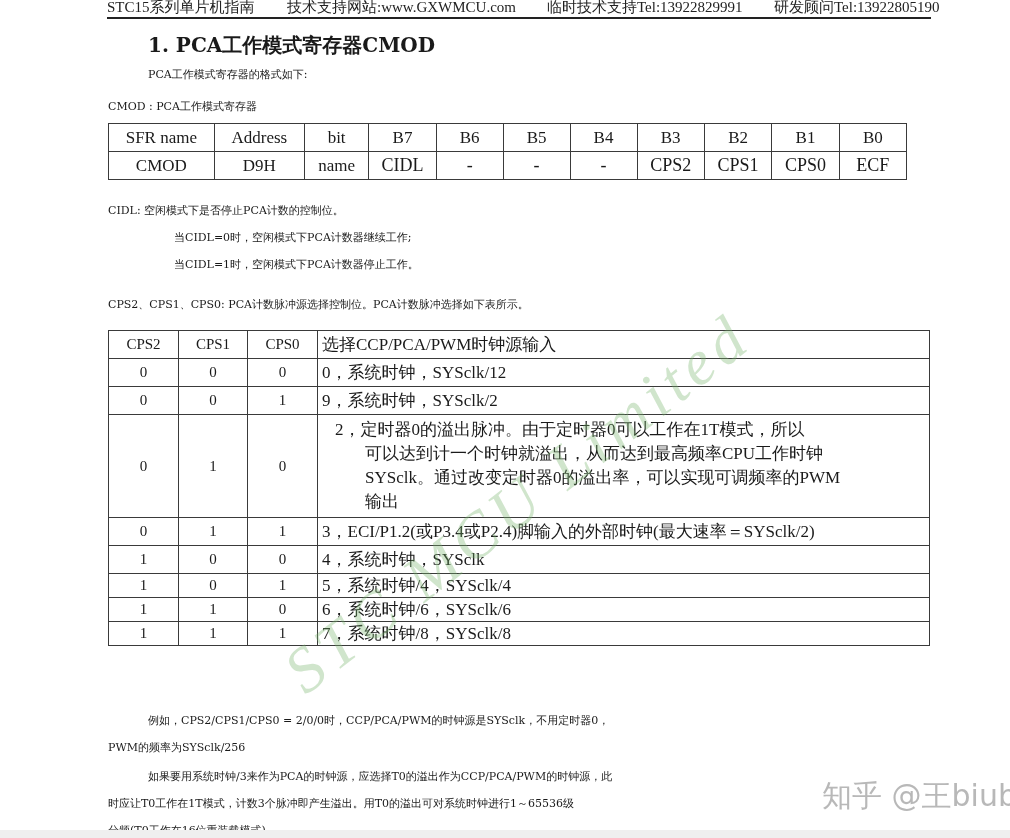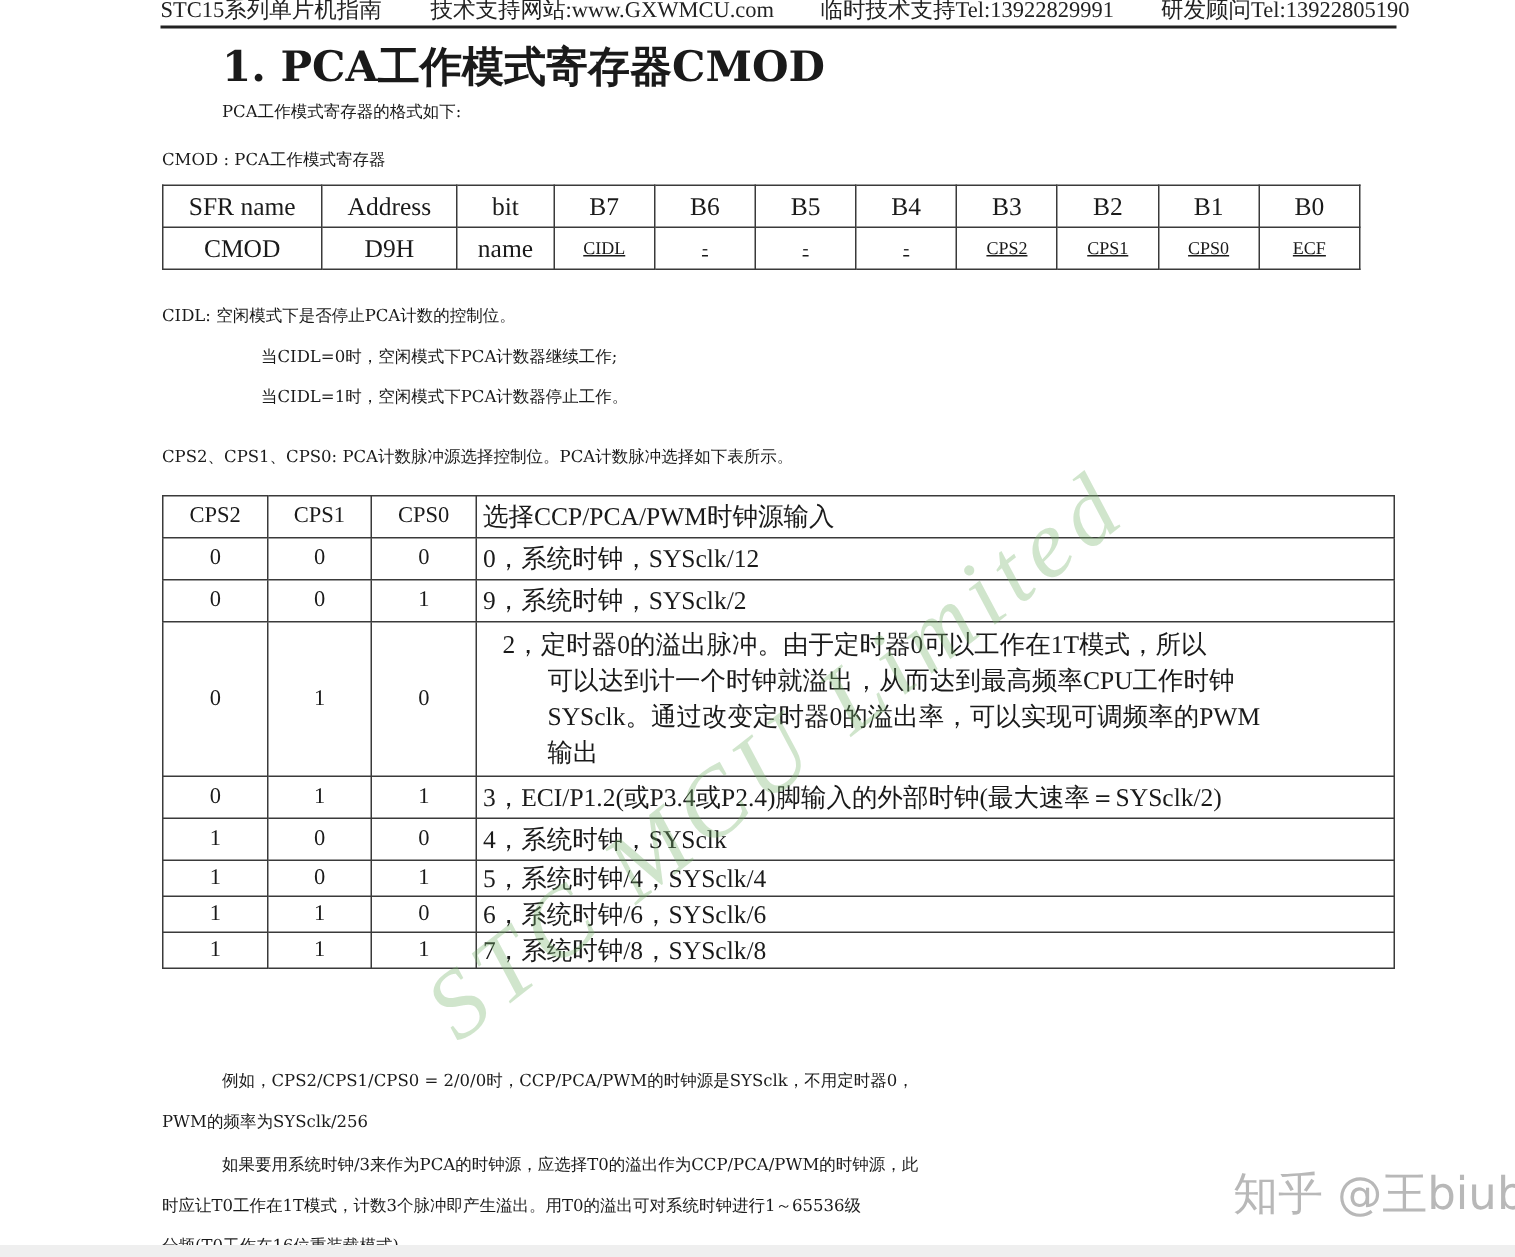--- a/index.html
+++ b/index.html
@@ -11,32 +11,32 @@
   .header {
     position: absolute; left: 107px; top: 0; width: 824px; height: 16px;
     font-size: 15px; line-height: 14px; color: #222;
     font-family: "Liberation Serif", "DejaVu Serif", serif;
   }
   .header span { position: absolute; top: 0; white-space: nowrap; }
   .header-rule {
     position: absolute; left: 107px; top: 17px; width: 824px; height: 2px; background: #222;
   }
   .title {
-    position: absolute; left: 148px; top: 32px; font-size: 28px; font-weight: bold; line-height: 26px;
+    position: absolute; left: 148px; top: 32px; font-size: 20px; font-weight: bold; line-height: 26px;
     white-space: nowrap;
   }
   .text { position: absolute; font-size: 11px; line-height: 22px; white-space: nowrap; }
   table { border-collapse: collapse; position: absolute; border-radius: 17px; }
   td {
     border: 1.5px solid #3a3a3a; text-align: center; padding: 0;
     font-family: "Liberation Serif", "DejaVu Serif", serif;
   }
   #reg-table { left: 108px; top: 123px; width: 799px; }
   #reg-table td { height: 27px; font-size: 17px; }
-  #reg-table tr.r2 td.small { font-size: 12px; text-decoration: underline; }
+  #reg-table tr.r2 td.small { font-size: 18px; }
   #cps-table { left: 108px; top: 330px; width: 822px; }
   #cps-table td { font-size: 15px; height: 27px; }
   #cps-table td.desc { text-align: left; padding-left: 4px; font-size: 17px; white-space: nowrap; font-family: Liberation Serif, serif; }
   #cps-table td.desc .line { display: block; line-height: 24px; margin-left: 13px; }
   #cps-table td.desc .indent { padding-left: 30px; }
   #cps-table tr.short td { height: 22px; }
   .watermark {
     position: absolute; color: rgba(120, 180, 110, 0.35); font-style: italic;
     font-family: "Liberation Serif", "DejaVu Serif", serif; font-size: 64px;
     transform: rotate(-38deg); transform-origin: left top; left: 270px; top: 650px; white-space: nowrap;

